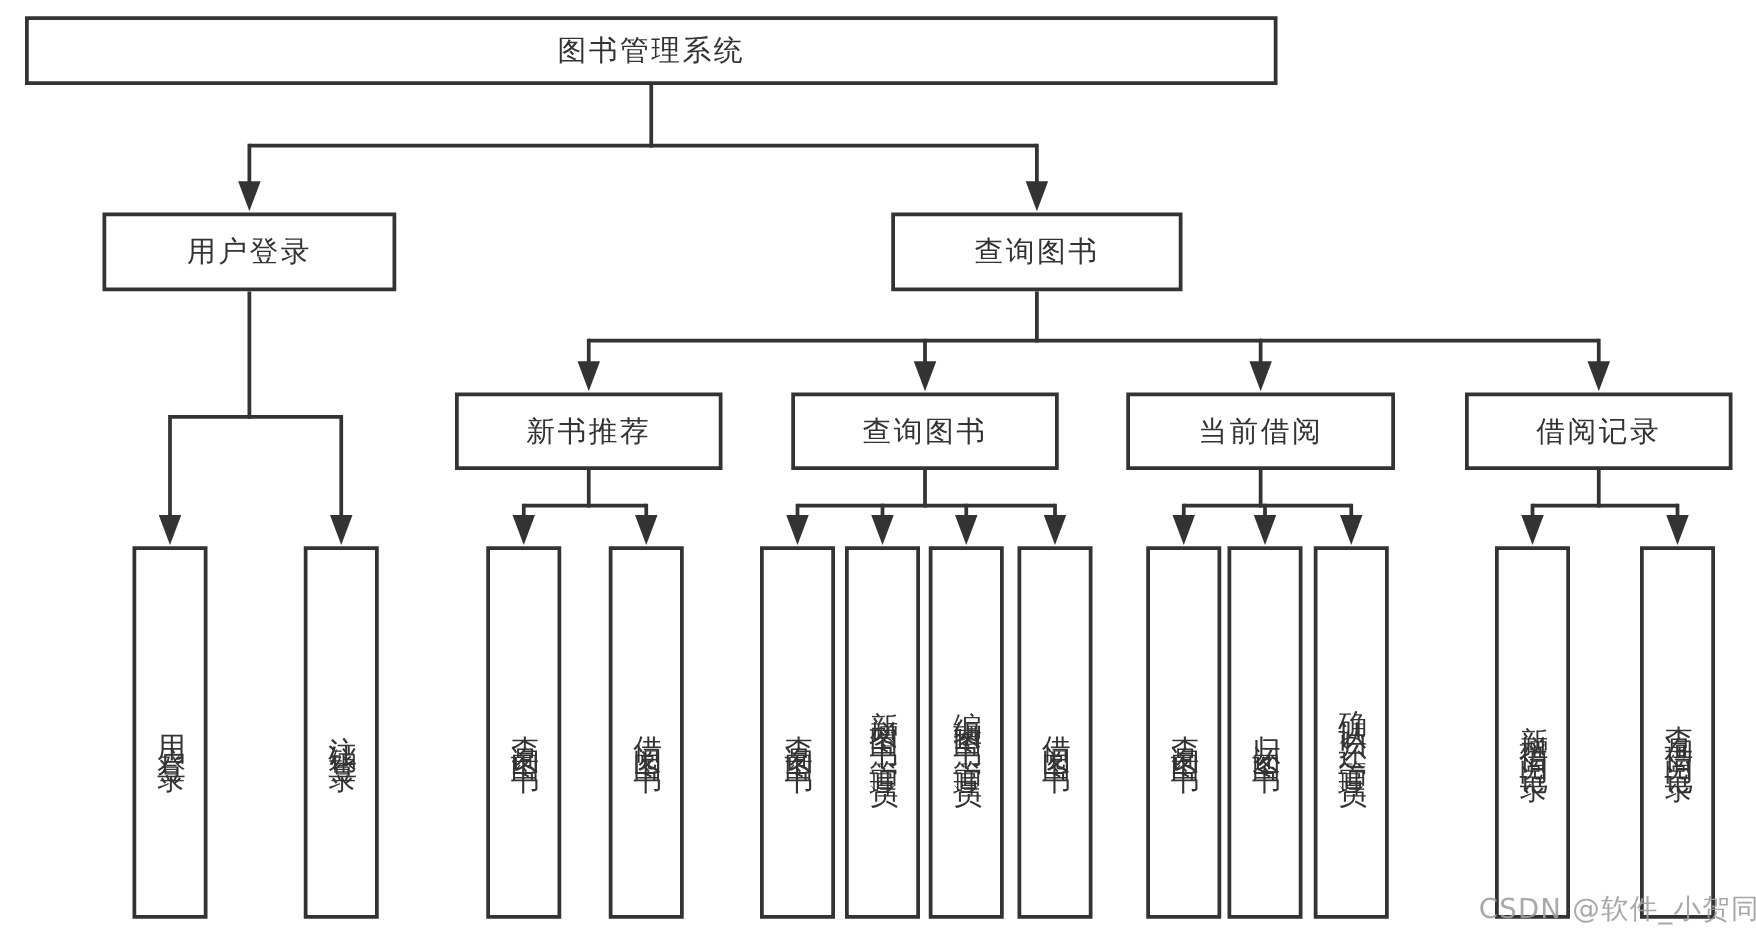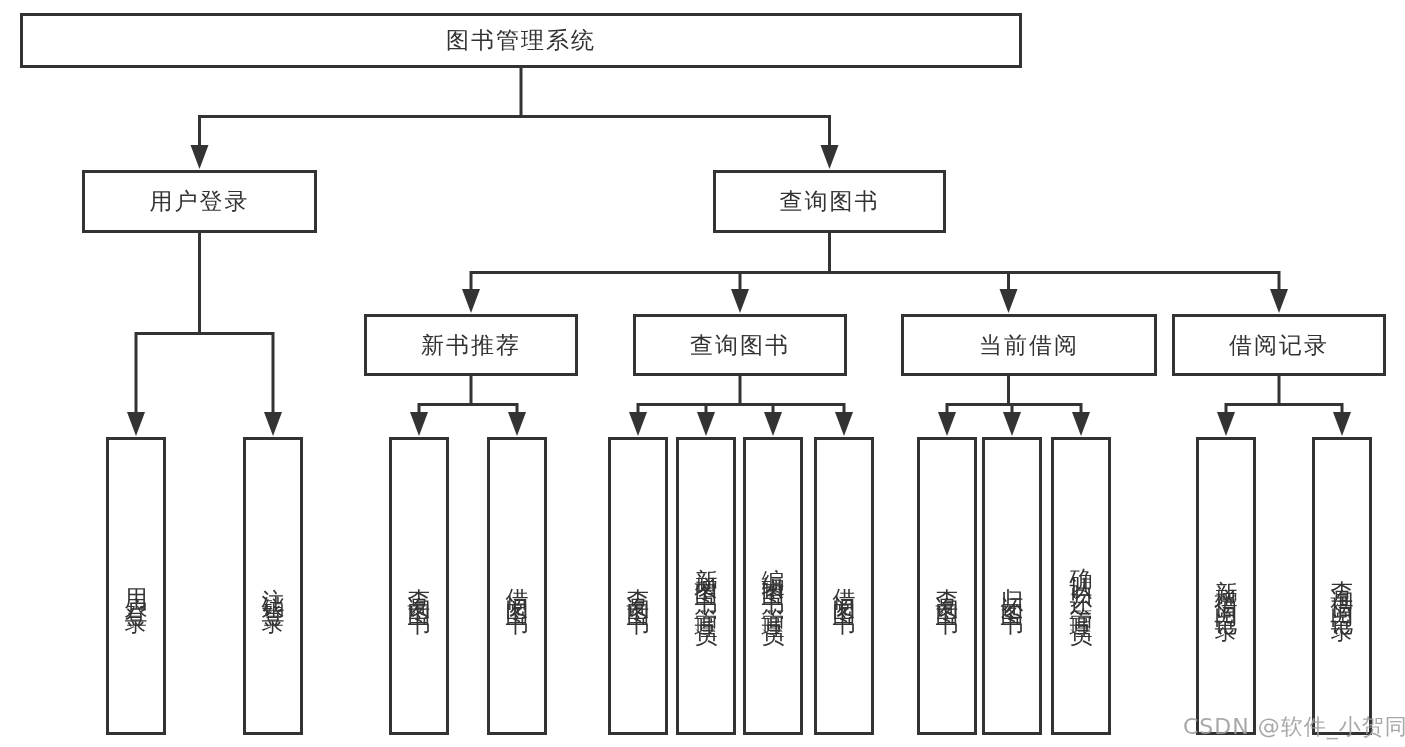--- a/index.html
+++ b/index.html
@@ -147,21 +147,21 @@
   <div class="box" style="left:713px; top:170px; width:233px; height:63px;">
     <span>查询图书</span>
   </div>
 
   <div class="box" style="left:364px; top:314px; width:214px; height:62px;">
     <span>新书推荐</span>
   </div>
   <div class="box" style="left:633px; top:314px; width:214px; height:62px;">
     <span>查询图书</span>
   </div>
-  <div class="box" style="left:901px; top:314px; width:256px; height:62px;">
+  <div class="box" style="left:901px; top:314px; width:215px; height:62px;">
     <span>当前借阅</span>
   </div>
   <div class="box" style="left:1172px; top:314px; width:214px; height:62px;">
     <span>借阅记录</span>
   </div>
 
   <div class="vbox" style="left:106px; top:437px;">
     <span>用户登录</span>
   </div>
   <div class="vbox" style="left:243px; top:437px;">

